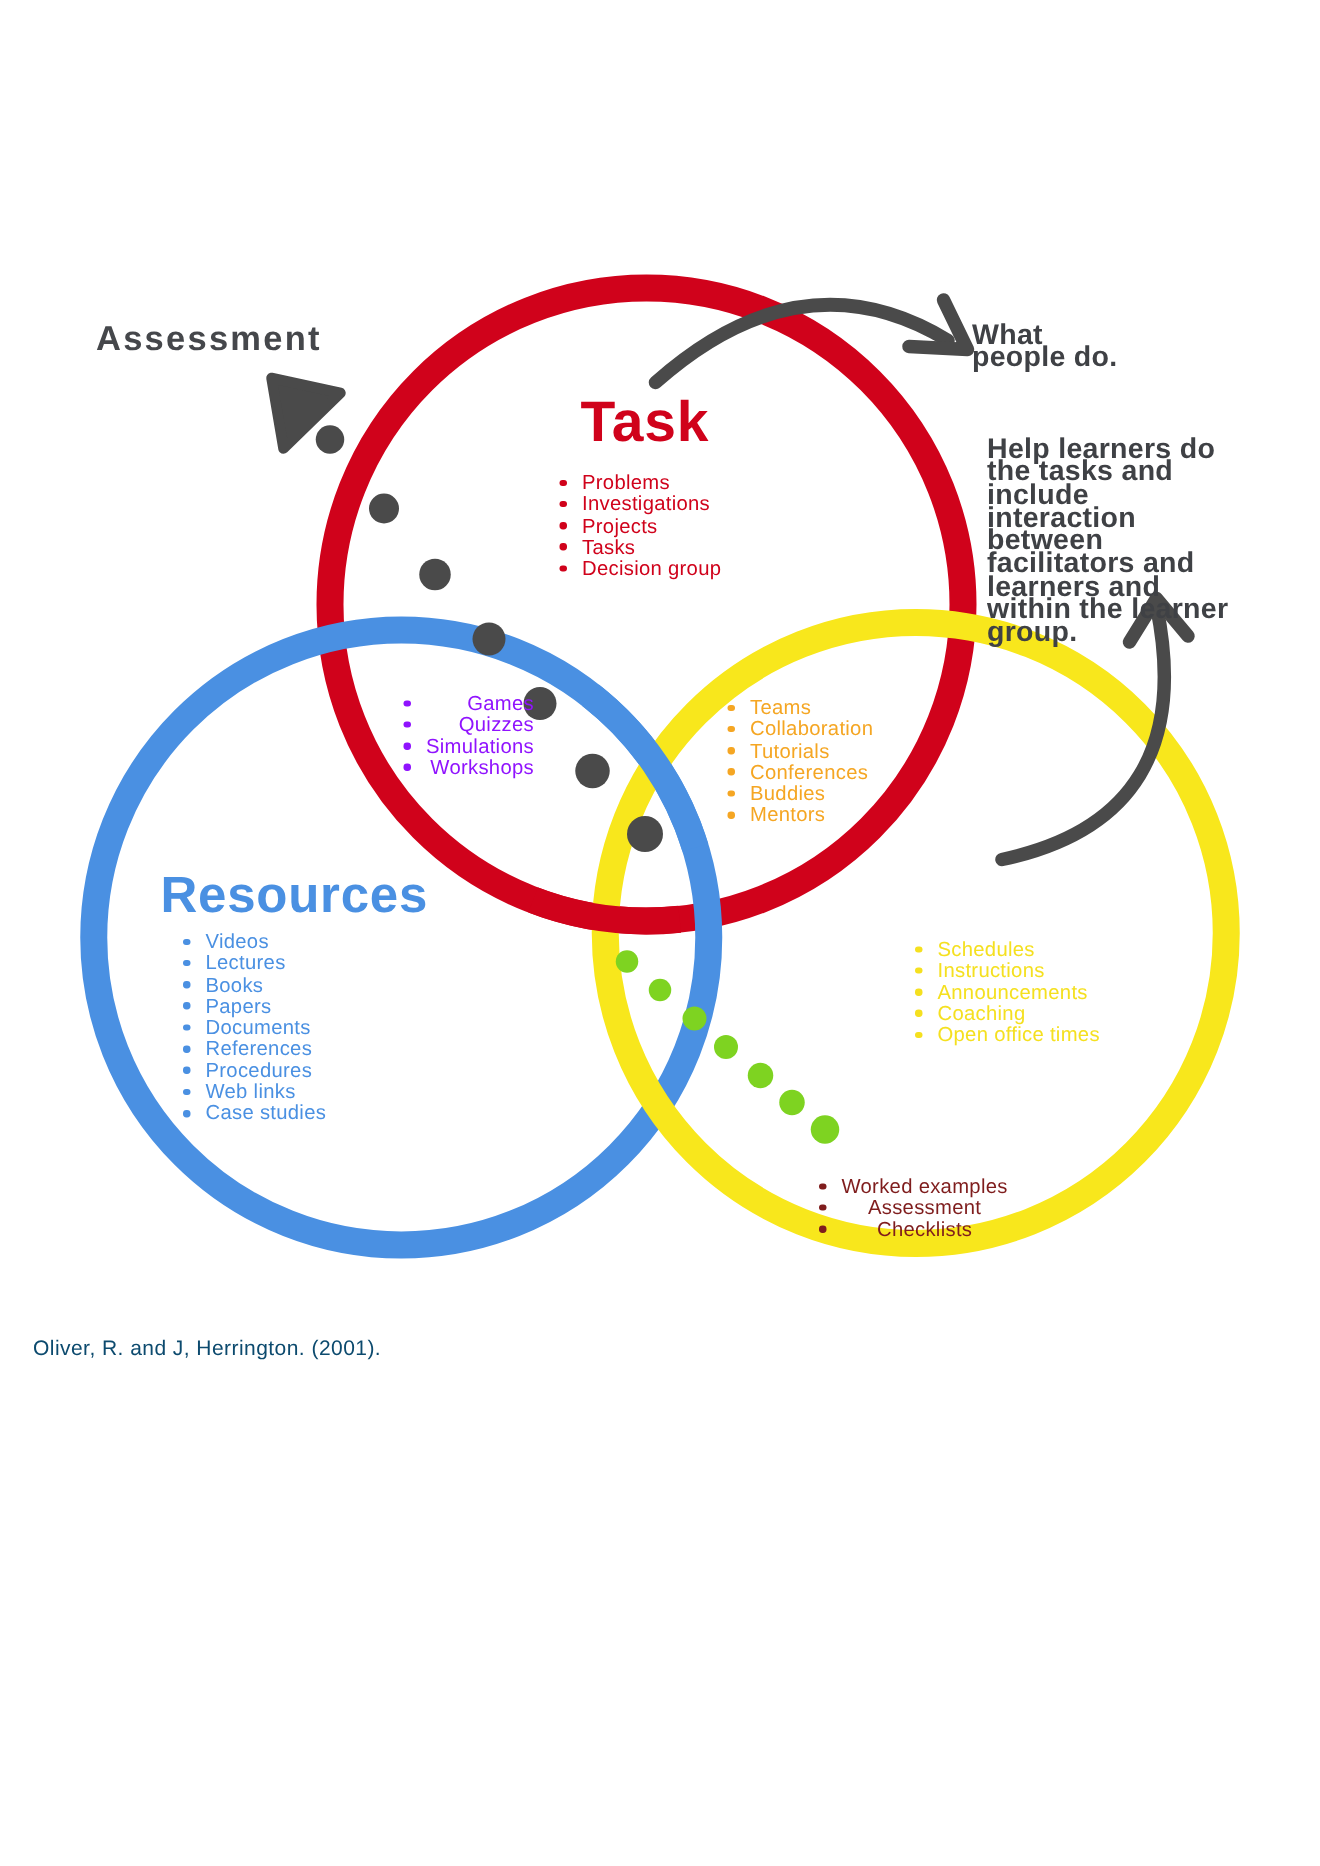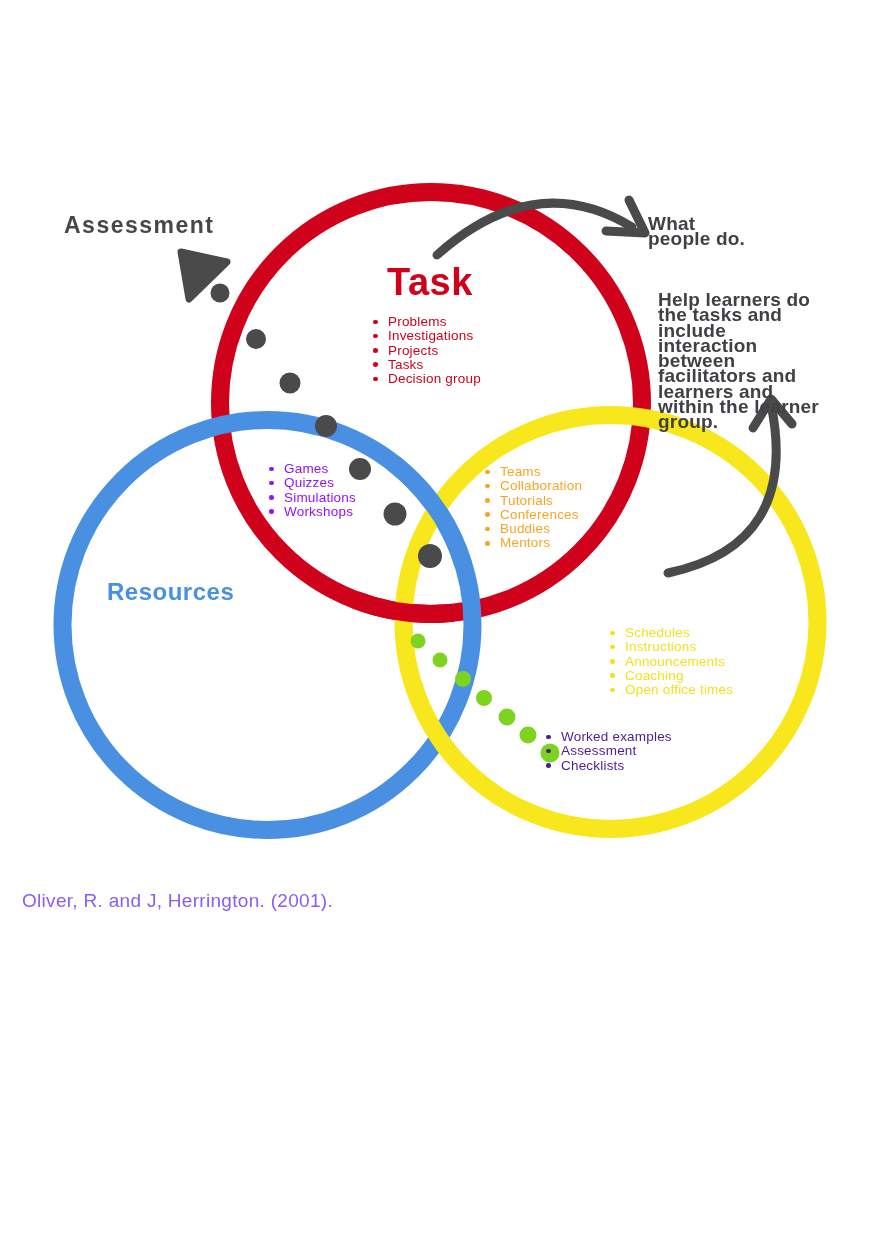--- a/index.html
+++ b/index.html
@@ -10,41 +10,41 @@
   }
   svg.layer { position:absolute; left:0; top:0; }
   .abs { position:absolute; }
 
   .assessment {
     left:64px; top:212px; font-size:23px; font-weight:bold; color:#45474b;
     letter-spacing:1.5px;
   }
   .circle-title { font-weight:bold; letter-spacing:0.5px; line-height:1; }
   .title-task      { left:387px; top:263px; font-size:38px; color:#D0021B; }
-  .title-resources { left:107px; top:580px; font-size:24px; color:#4A90E2; }
+  .title-resources { left:107px; top:580px; font-size:34px; color:#4A90E2; }
   .title-supports  { left:597px; top:580px; font-size:34px; color:#F5E01F; }
 
   ul.vlist { list-style:none; margin:0; padding:0; font-size:13.5px; line-height:14.3px; letter-spacing:0.2px; }
   ul.vlist li { position:relative; padding-left:17px; white-space:nowrap; }
   ul.vlist li::before {
     content:""; position:absolute; left:2px; top:4.6px;
     width:4.6px; height:4.6px; border-radius:50%; background:currentColor;
   }
   .list-task      { left:371px; top:315px; color:#D0021B; }
   .list-resources { left:120px; top:621px; color:#4A90E2; }
   .list-supports  { left:608px; top:626px; color:#F5E01F; }
-  .list-games     { left:267px; top:462px; color:#9013FE; }
+  .list-games     { left:267px; top:462px; color:#9013FE;text-align:right; }
   .list-teams     { left:483px; top:465px; color:#F5A623; }
-  .list-worked    { left:544px; top:730px; color:#4c1d95; }
+  .list-worked    { left:544px; top:784px; color:#7f1d1d;text-align:center; }
 
   .note { font-weight:bold; color:#3f4145; font-size:19px; line-height:15.3px; letter-spacing:0.2px; }
   .note-what { left:648px; top:216px; white-space:pre-line; }
   .note-help { left:658px; top:292px; width:170px; }
 
-  .citation { left:22px; top:890px; font-size:19px; color:#8b5cf6; letter-spacing:0.3px; }
+  .citation { left:22px; top:890px; font-size:14px; color:#0c4a6e; letter-spacing:0.3px; }
 </style>
 </head>
 <body>
 
 <div class="canvas">
 
   <svg class="layer" width="880" height="1244" viewBox="0 0 880 1244">
 
     <circle cx="431" cy="403" r="211" fill="none" stroke-width="18" stroke="#D0021B"></circle>
     <circle cx="267.5" cy="625" r="205" fill="none" stroke-width="18" stroke="#4A90E2"></circle>
@@ -92,20 +92,31 @@
   <div class="abs circle-title title-task">Task</div>
   <ul class="abs vlist list-task">
     <li>Problems</li>
     <li>Investigations</li>
     <li>Projects</li>
     <li>Tasks</li>
     <li>Decision group</li>
   </ul>
 
   <div class="abs circle-title title-resources">Resources</div>
+  <ul class="abs vlist list-resources">
+    <li>Videos</li>
+    <li>Lectures</li>
+    <li>Books</li>
+    <li>Papers</li>
+    <li>Documents</li>
+    <li>References</li>
+    <li>Procedures</li>
+    <li>Web links</li>
+    <li>Case studies</li>
+  </ul>
 
   <ul class="abs vlist list-supports">
     <li>Schedules</li>
     <li>Instructions</li>
     <li>Announcements</li>
     <li>Coaching</li>
     <li>Open office times</li>
   </ul>
 
   <ul class="abs vlist list-games">

